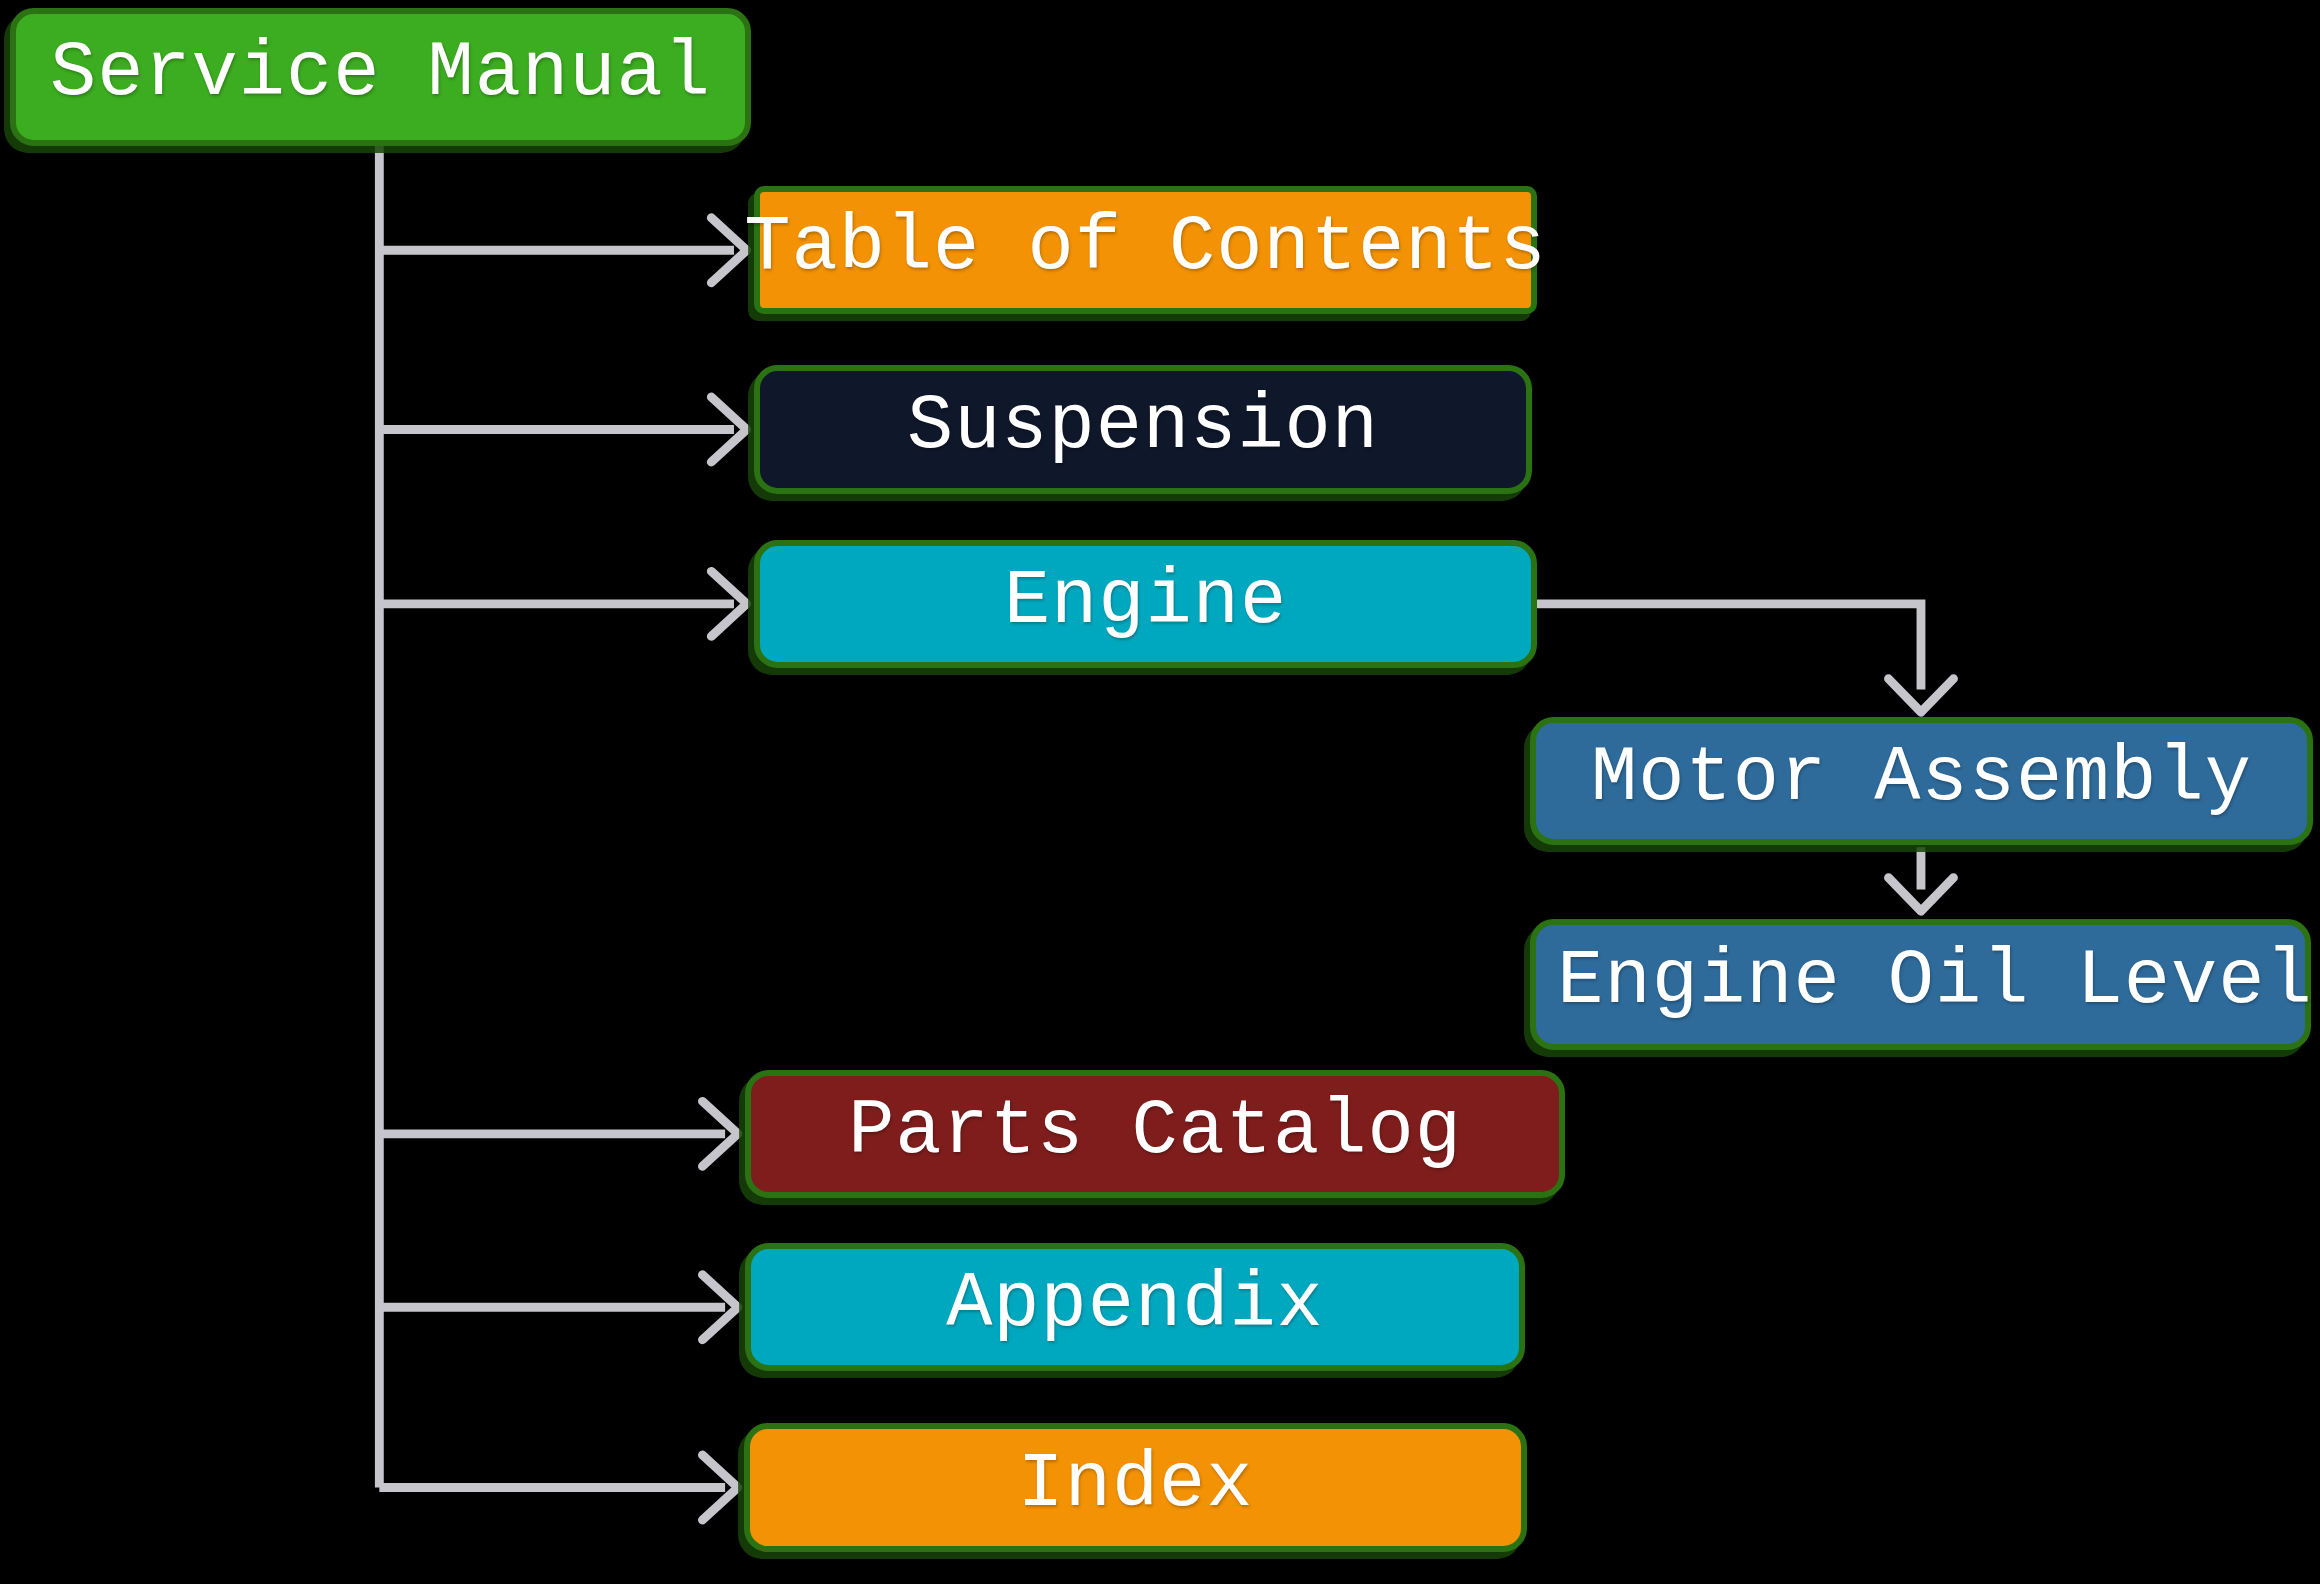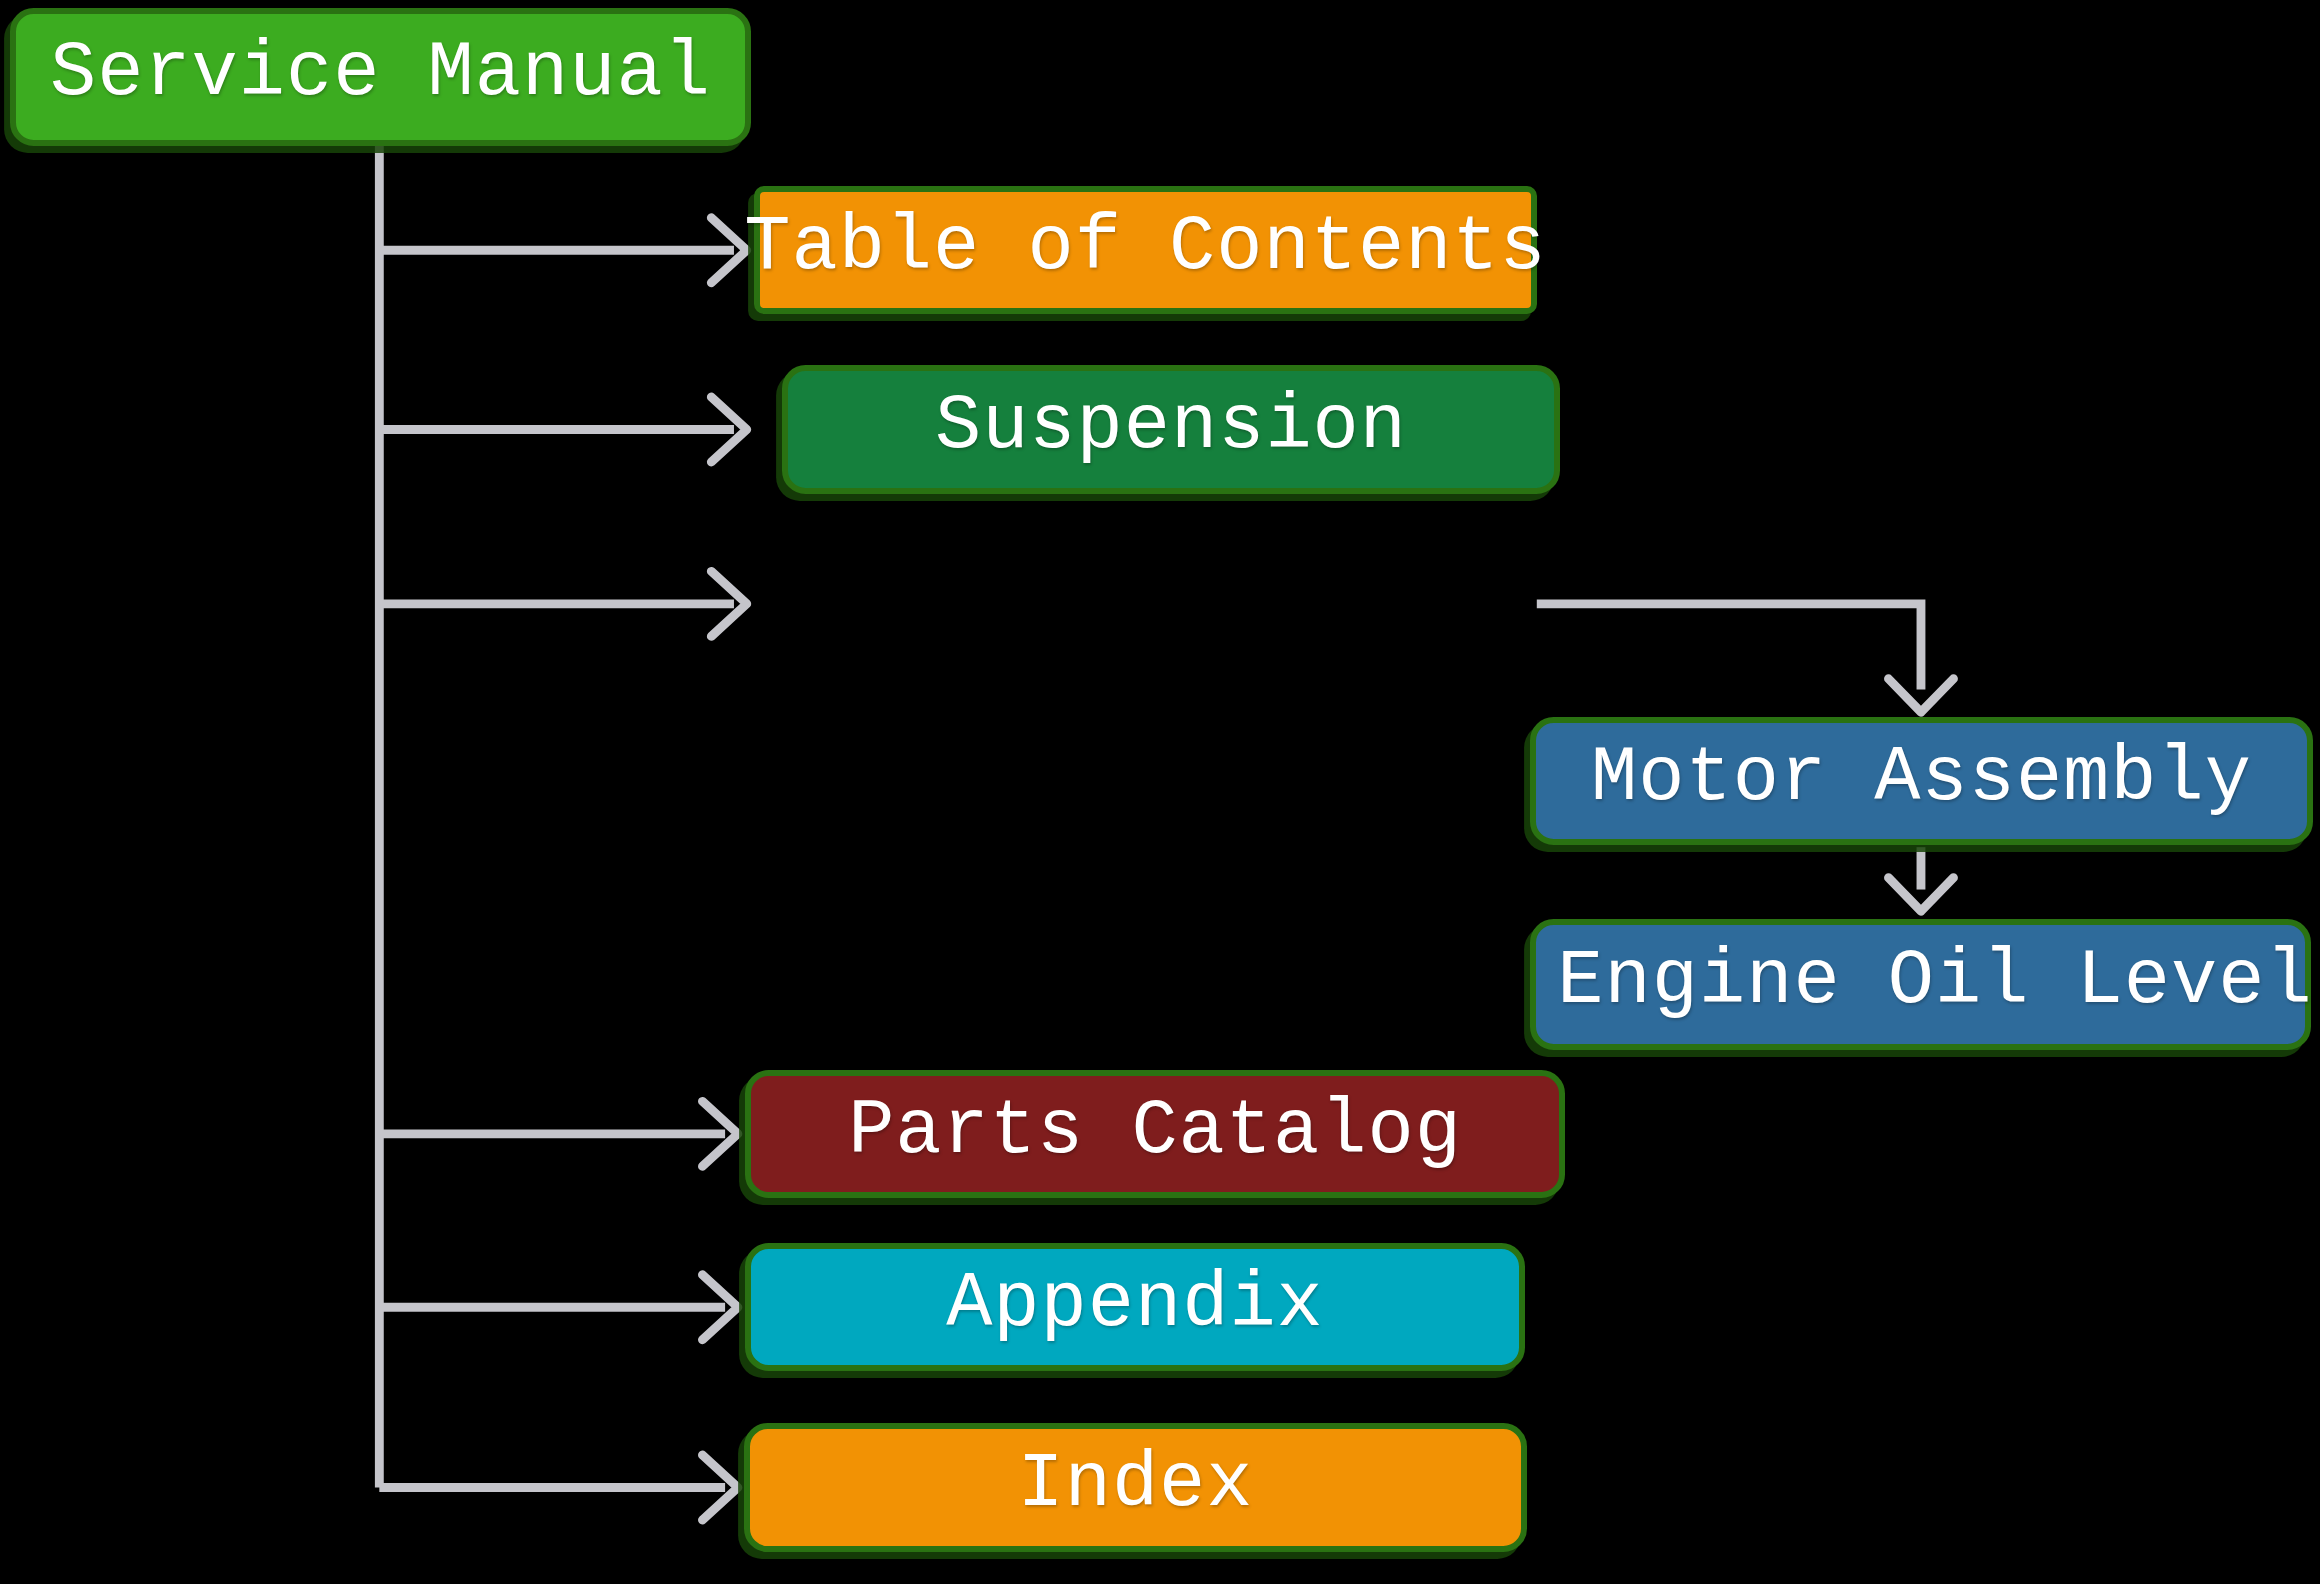--- a/index.html
+++ b/index.html
@@ -79,24 +79,27 @@
   </svg>
 
   <div class="node" style="left: 9.9px; top: 7.9px; width: 741px; height: 138px; background: rgb(60, 172, 32);">
     <span class="label">Service Manual</span>
   </div>
 
   <div class="node" style="left: 754px; top: 186px; width: 783px; height: 128px; background: rgb(242, 146, 4); border-radius: 10px;">
     <span class="label">Table of Contents</span>
   </div>
 
-  <div class="node" style="left: 754px; top: 365px; width: 778px; height: 129px; background: #15803d; margin-left: 28px;">
+  <div class="node" style="left: 754px; top: 365px; width: 778px; height: 129px; background: #0f172a;">
     <span class="label">Suspension</span>
   </div>
 
+  <div class="node" style="left: 754px; top: 540px; width: 783px; height: 128px; background: rgb(0, 168, 191);">
+    <span class="label">Engine</span>
+  </div>
 
   <div class="node" style="left: 1530px; top: 717px; width: 783px; height: 128px; background: rgb(46, 107, 155);">
     <span class="label">Motor Assembly</span>
   </div>
 
   <div class="node" style="left: 1530px; top: 919px; width: 781px; height: 131px; background: rgb(46, 107, 155); padding-left: 29px;">
     <span class="label">Engine Oil Level</span>
   </div>
 
   <div class="node" style="left: 745px; top: 1070px; width: 820px; height: 128px; background: #7f1d1d;">

